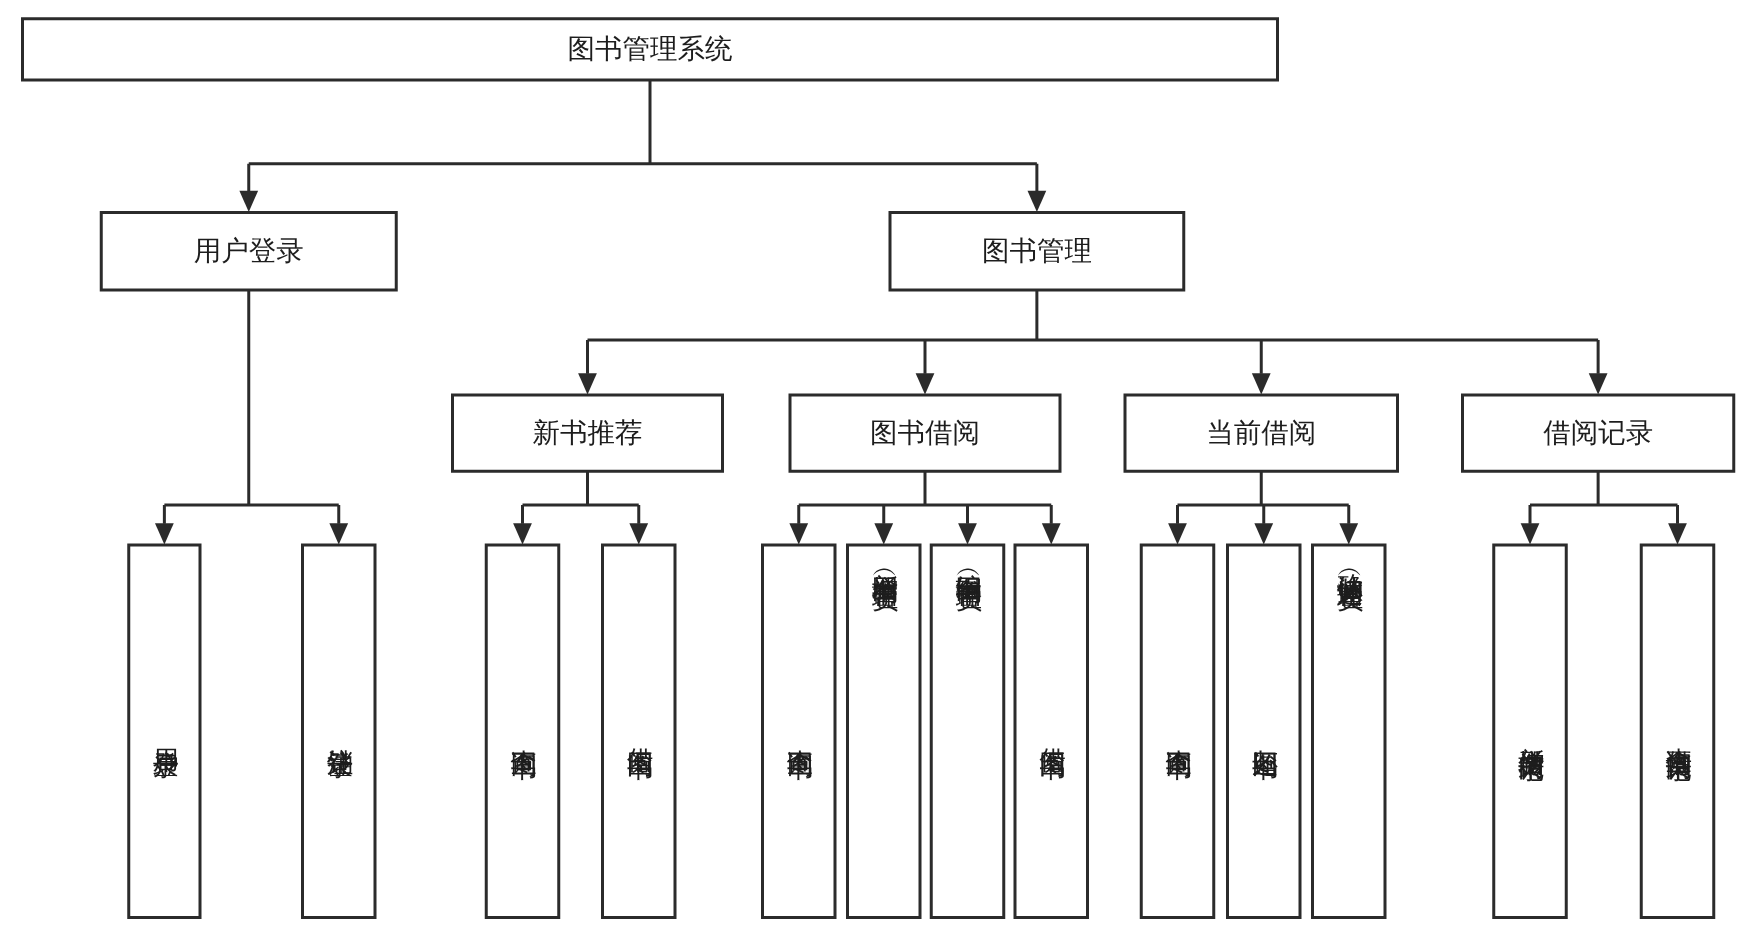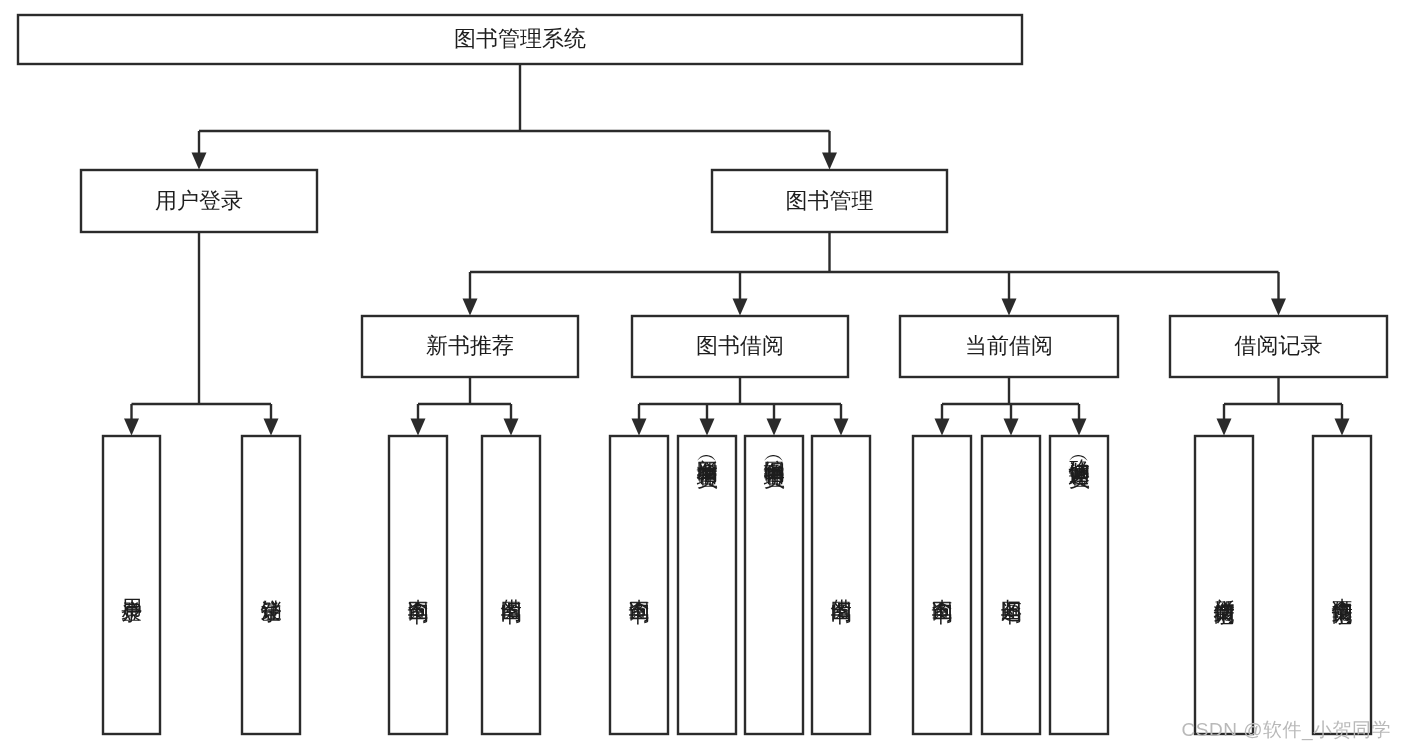--- a/index.html
+++ b/index.html
@@ -208,14 +208,13 @@
         <span class="node-label-v">确认归还（管理员）</span>
       </div>
       <div class="vlabel-wrap center" style="left: 1195px; top: 436px; width: 58px; height: 298px;">
         <span class="node-label-v">新增借阅记录</span>
       </div>
       <div class="vlabel-wrap center" style="left: 1313px; top: 436px; width: 58px; height: 298px;">
         <span class="node-label-v">查询借阅记录</span>
       </div>
     </div>
 
-  <div class="watermark">CSDN @软件_小贺同学</div>
 </div>
 
 </body></html>

